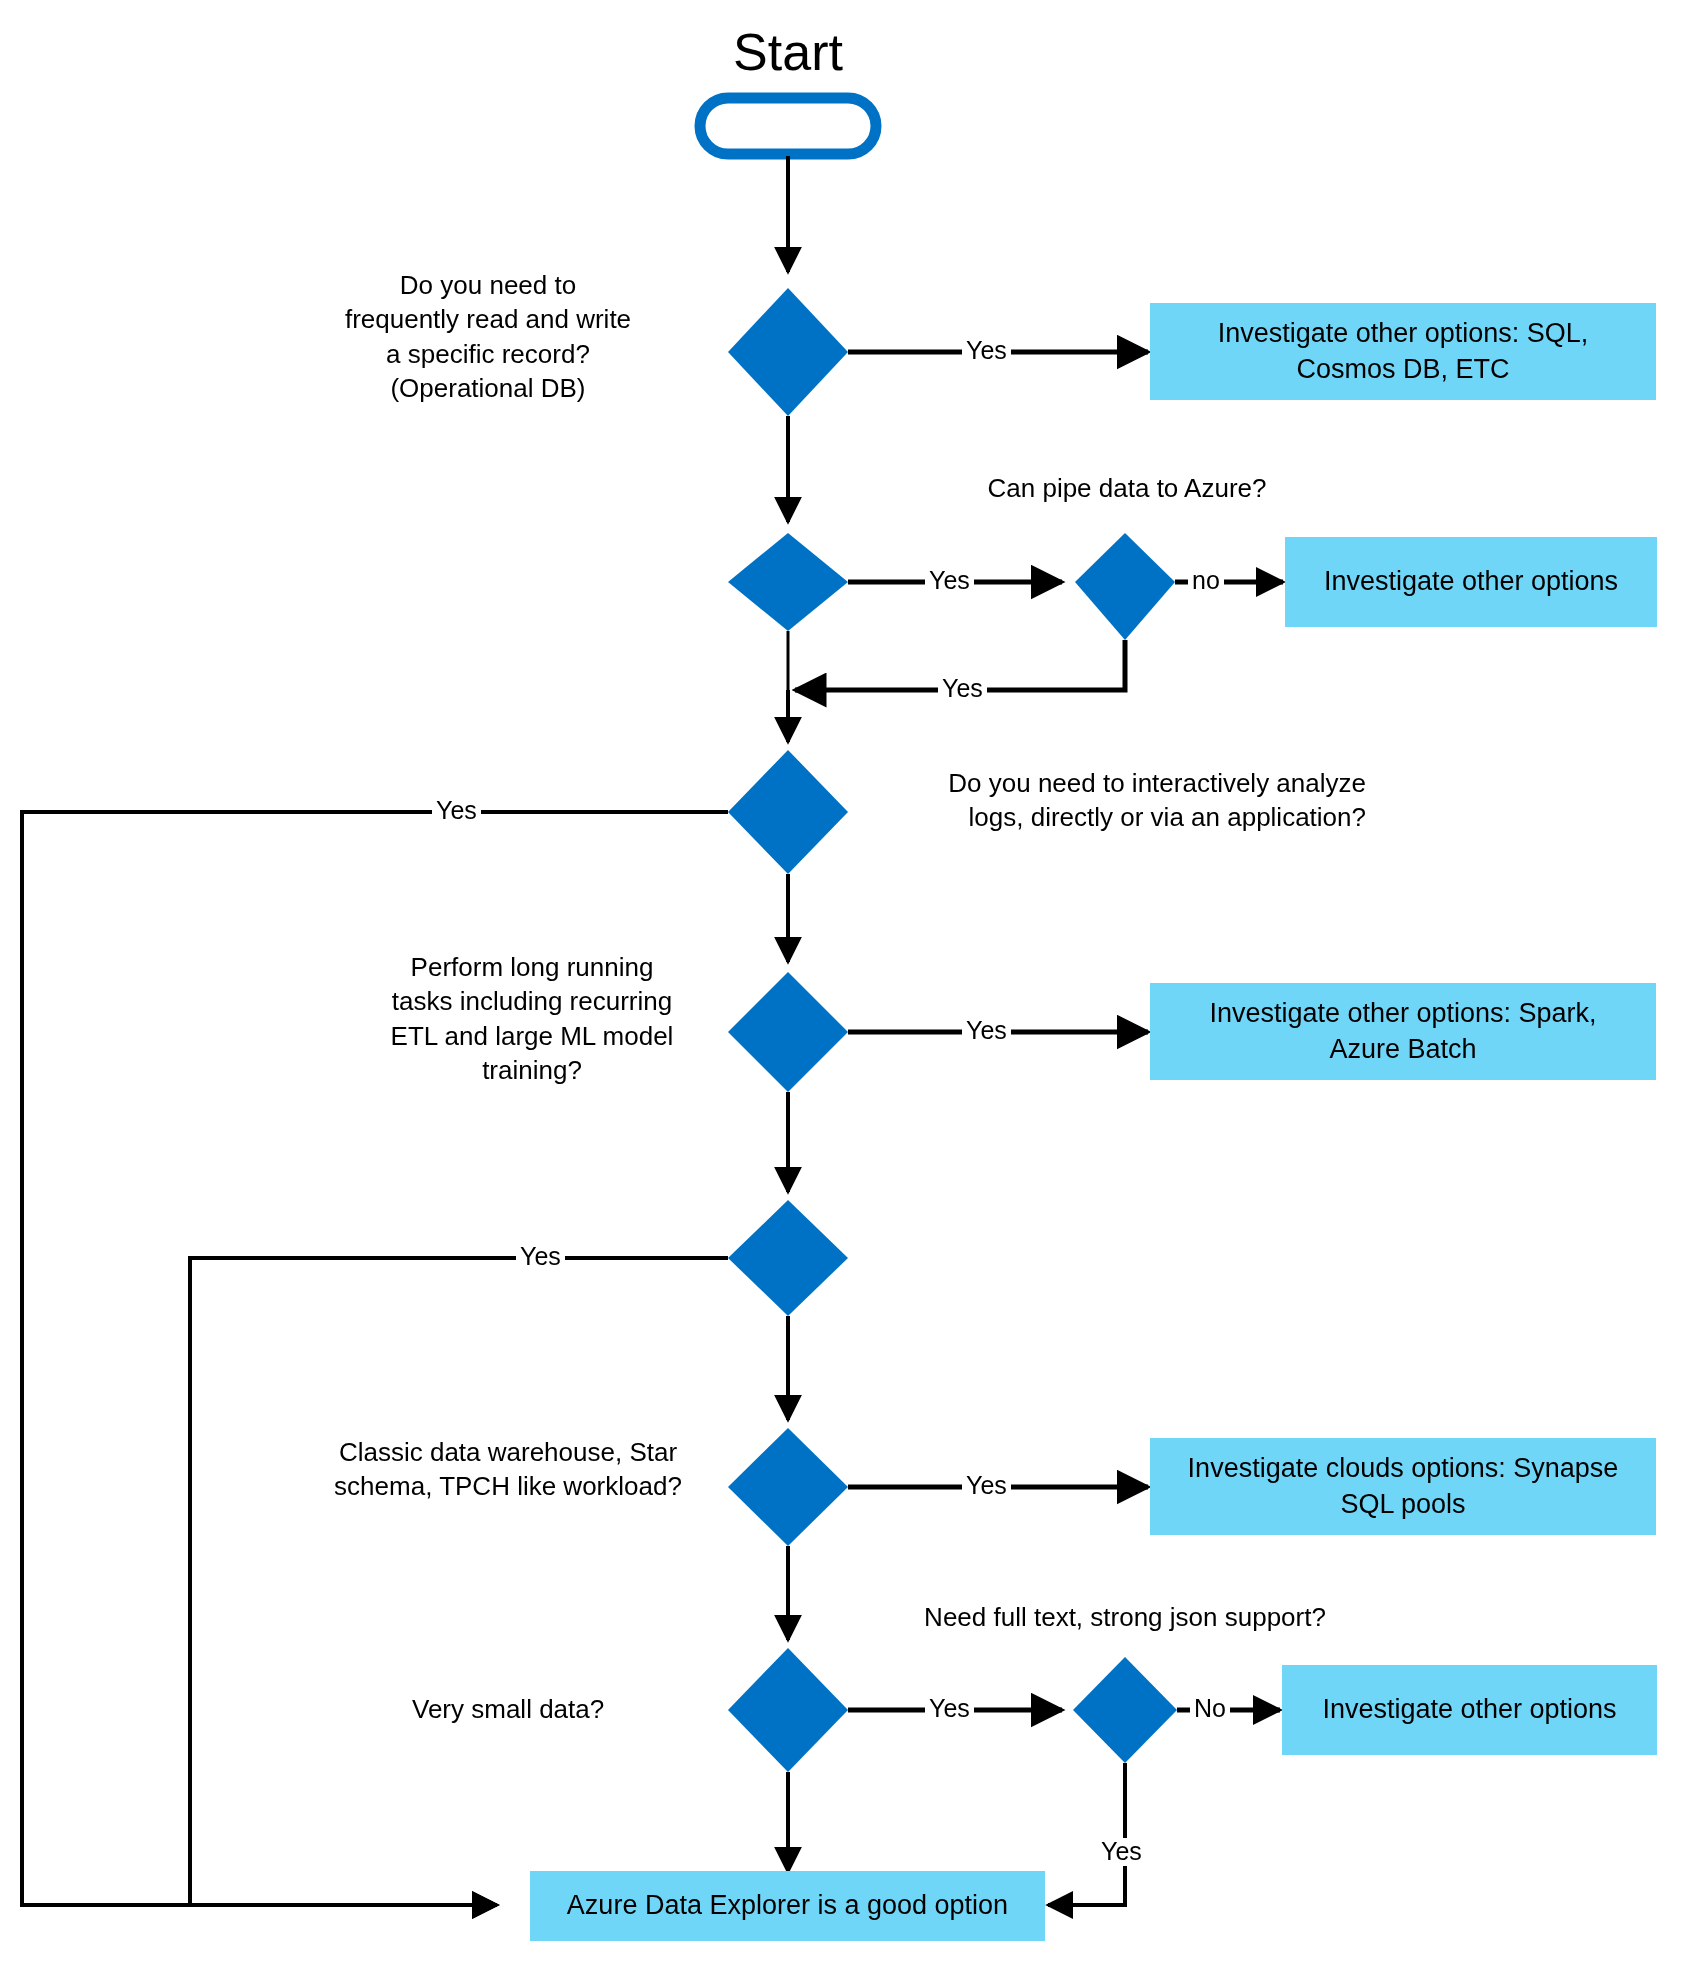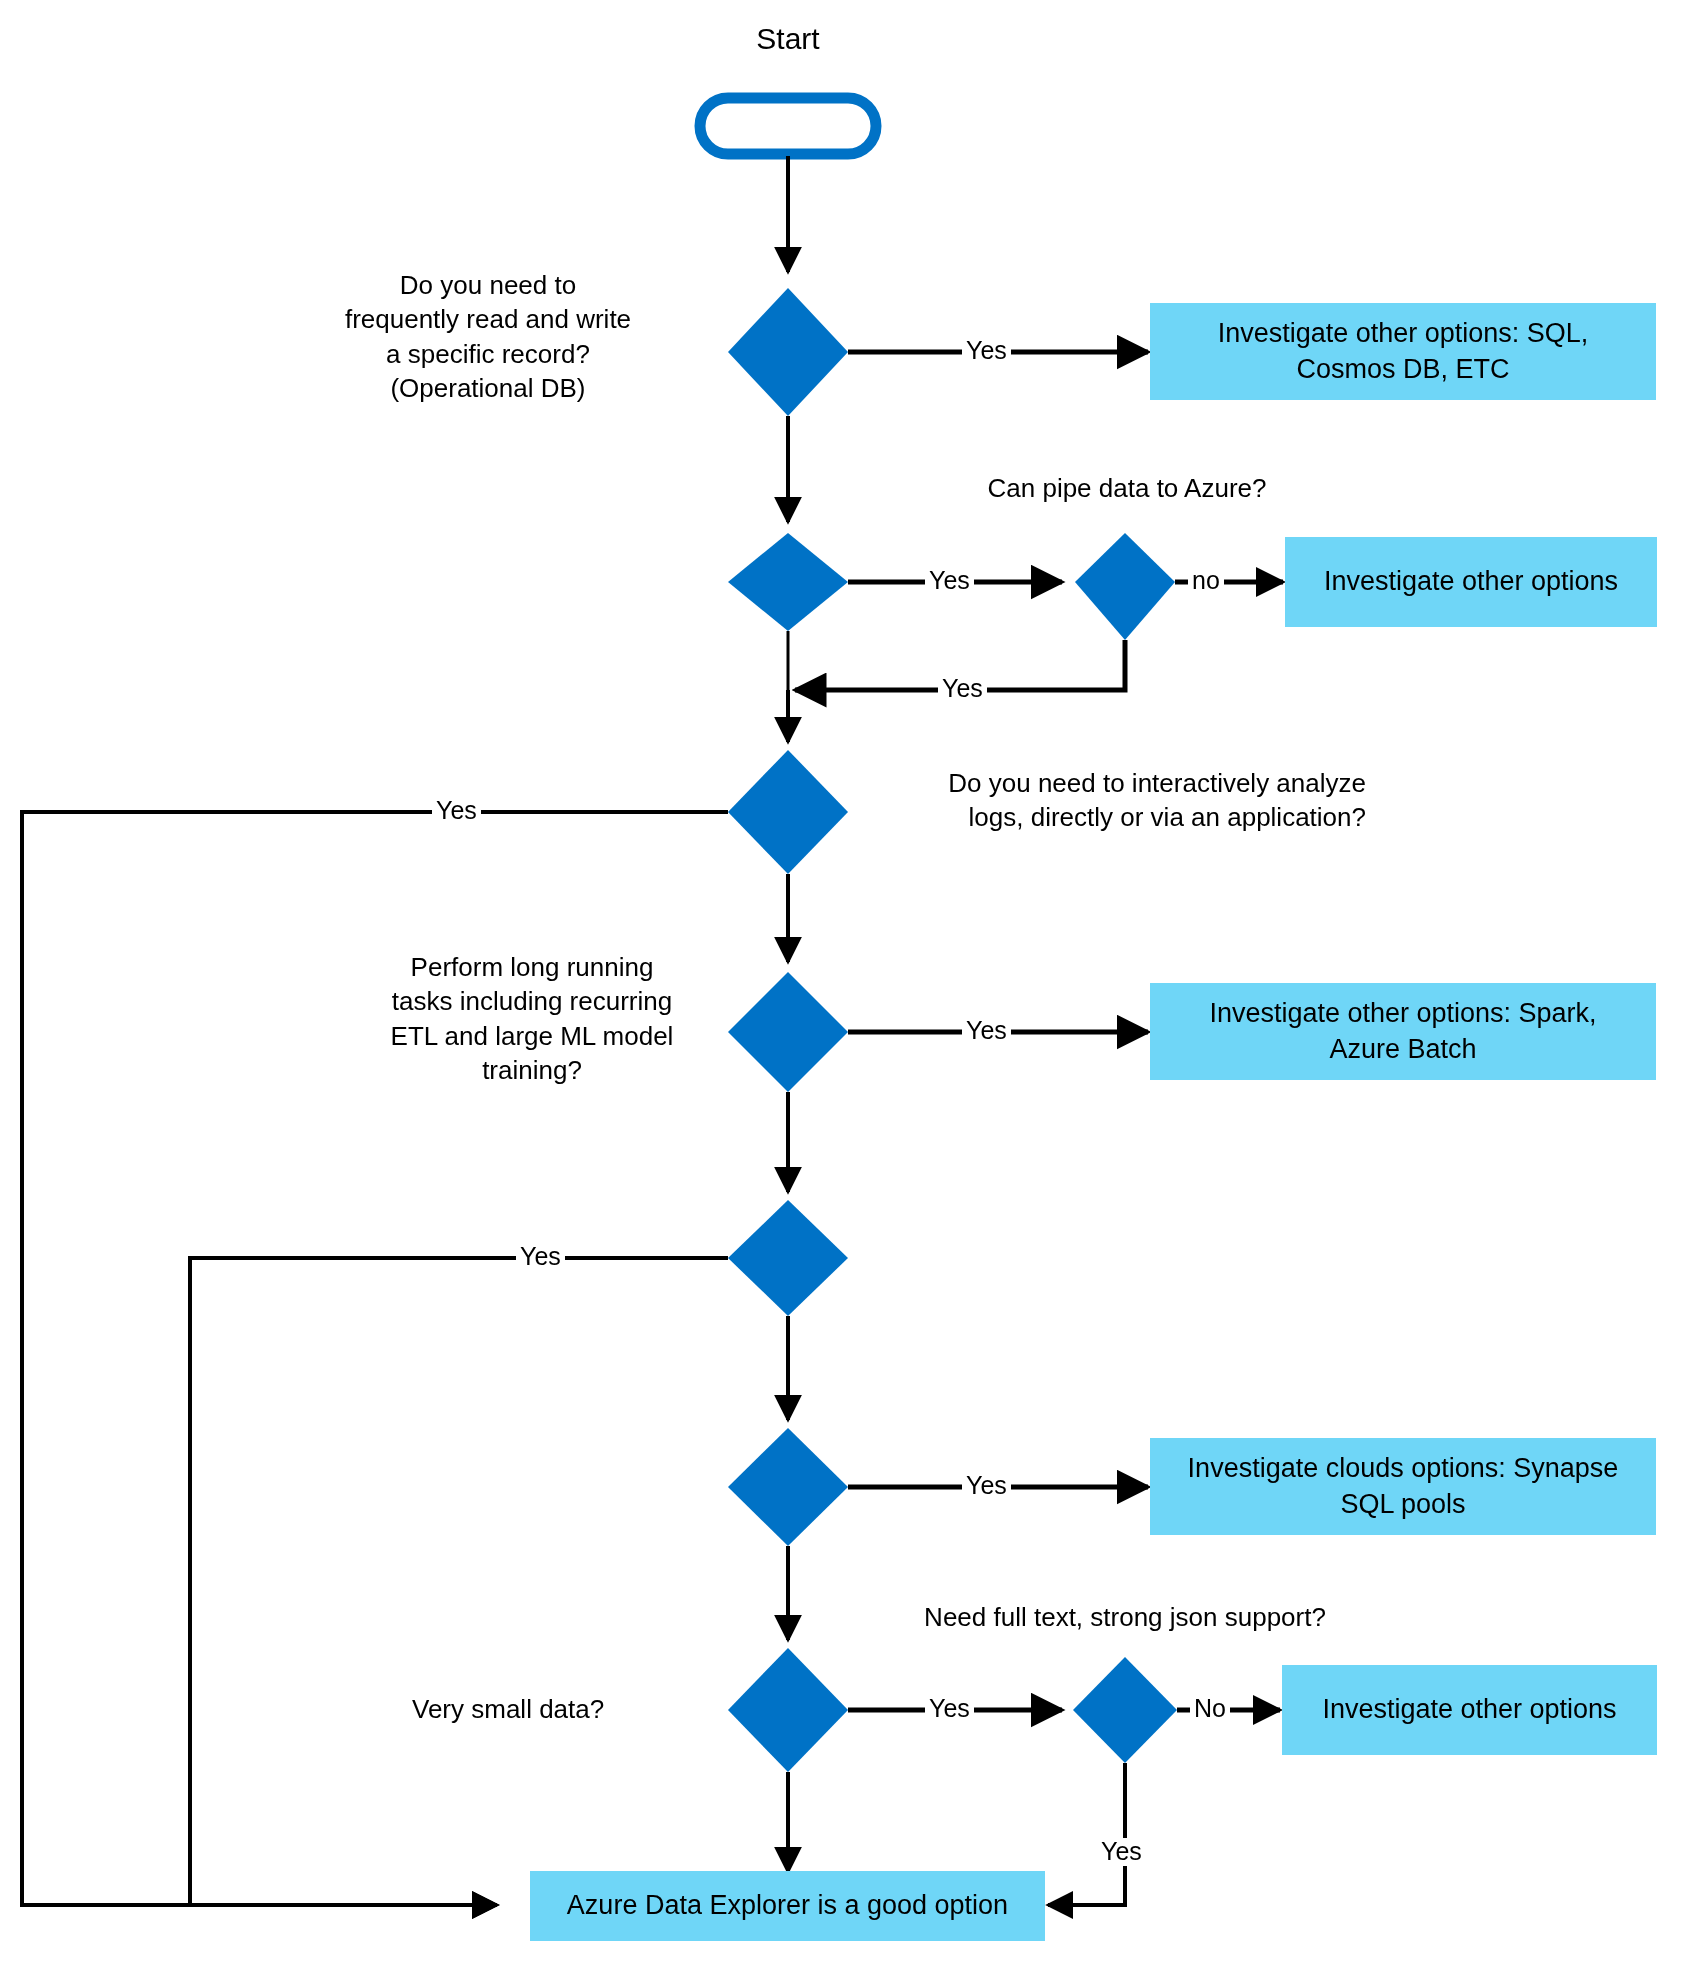--- a/index.html
+++ b/index.html
@@ -45,21 +45,21 @@
     font-size: 25px;
     color: #000000;
     background: #ffffff;
     padding: 0 4px;
     line-height: 1.1;
     white-space: nowrap;
   }
 
   .start-title {
     position: absolute;
-    font-size: 30px;
+    font-size: 52px;
     color: #000000;
     text-align: center;
     white-space: nowrap;
   }
 
   
   .result-box {
     position: absolute;
     background: #6FD6F7;
     display: flex;
@@ -173,20 +173,22 @@
 
   <div class="label node-caption caption-left" style="left:866px; top:766px; width:500px;">Do you need to interactively analyze
 logs, directly or via an application?</div>
 
   <div class="label node-caption caption-center" style="left:372px; top:950px; width:320px;">Perform long running
 tasks including recurring
 ETL and large ML model
 training?</div>
 
 
+  <div class="label node-caption caption-center" style="left:316px; top:1435px; width:384px;">Classic data warehouse, Star
+schema, TPCH like workload?</div>
 
   <div class="label node-caption caption-right" style="left:412px; top:1692px; width:280px;">Very small data?</div>
 
   <div class="label node-caption caption-center" style="left:880px; top:1600px; width:490px;">Need full text, strong json support?</div>
 
   <div class="diamond-hit" style="left:728px; top:288px; width:120px; height:128px;"></div>
   <div class="diamond-hit" style="left:728px; top:533px; width:120px; height:98px;"></div>
   <div class="diamond-hit" style="left:1075px; top:533px; width:100px; height:107px;"></div>
   <div class="diamond-hit" style="left:728px; top:750px; width:120px; height:124px;"></div>
   <div class="diamond-hit" style="left:728px; top:972px; width:120px; height:120px;"></div>

